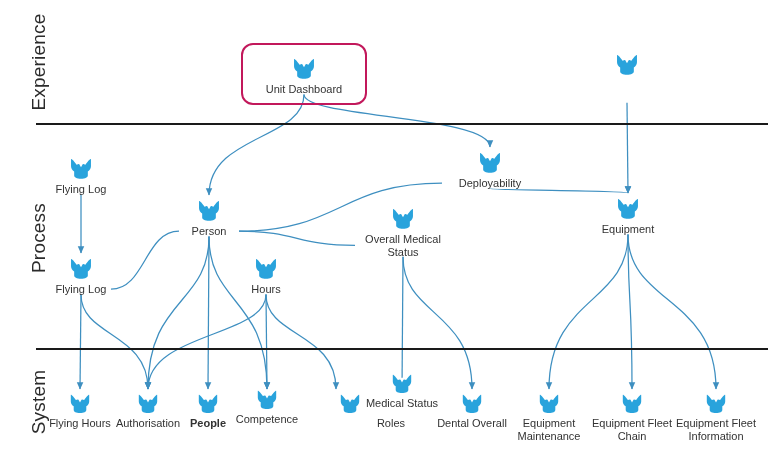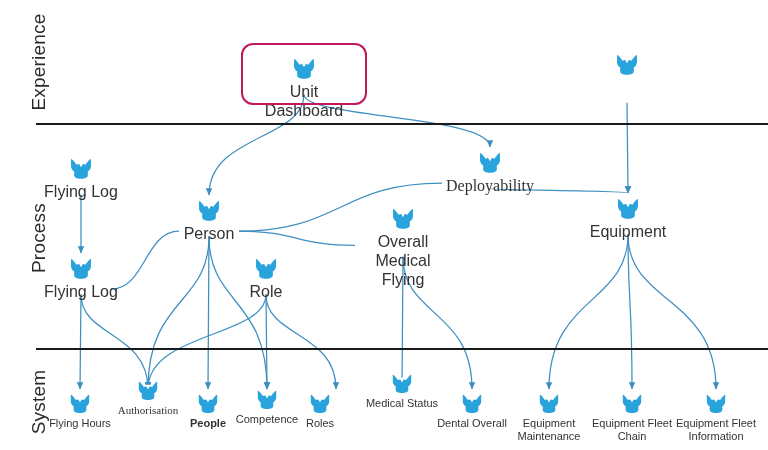--- a/index.html
+++ b/index.html
@@ -44,21 +44,21 @@
     line-height:1.18;
   }
   .node .icon{display:block;margin:0 auto;}
   .node .label{
     display:block;
     margin-top:1px;
     font-size:11px;
     color:#333333;
     white-space:pre-line;
   }
-  .node.big .label{font-size:16px;}
+  .node.big .label{font-size:11px;}
 
   
   .highlight-box{
     position:absolute;
     border:2.5px solid #C2185B;
     border-radius:12px;
     box-sizing:border-box;
     background:transparent;
   }
 </style>
@@ -137,73 +137,73 @@
           <path fill="#29A3DC" d="M6.5 5.5 C6.2 5.4 5.6 5.6 5.6 6.2 L5.6 19.0 C5.6 23.2 8.0 26.6 11.4 28.4 L11.4 36.0 C11.4 39.4 16.0 42.0 24.0 42.0 C32.0 42.0 36.6 39.4 36.6 36.0 L36.6 28.4 C40.0 26.6 42.4 23.2 42.4 19.0 L42.4 6.2 C42.4 5.6 41.8 5.4 41.5 5.5 C40.9 5.8 36.2 9.6 32.2 16.2 C29.9 15.1 27.0 14.5 24.0 14.5 C21.0 14.5 18.1 15.1 15.8 16.2 C11.8 9.6 7.1 5.8 6.5 5.5 Z"></path>
           <path fill="#ffffff" d="M24.0 20.8 L19.0 12.0 C20.6 11.6 22.3 11.4 24.0 11.4 C25.7 11.4 27.4 11.6 29.0 12.0 Z"></path>
         </svg>
         <span class="label">Person</span>
       </div>
       <div class="node big" style="left: 266px; top: 256px;">
         <svg class="icon" width="26" height="26" viewBox="0 0 48 48" aria-hidden="true">
           <path fill="#29A3DC" d="M6.5 5.5 C6.2 5.4 5.6 5.6 5.6 6.2 L5.6 19.0 C5.6 23.2 8.0 26.6 11.4 28.4 L11.4 36.0 C11.4 39.4 16.0 42.0 24.0 42.0 C32.0 42.0 36.6 39.4 36.6 36.0 L36.6 28.4 C40.0 26.6 42.4 23.2 42.4 19.0 L42.4 6.2 C42.4 5.6 41.8 5.4 41.5 5.5 C40.9 5.8 36.2 9.6 32.2 16.2 C29.9 15.1 27.0 14.5 24.0 14.5 C21.0 14.5 18.1 15.1 15.8 16.2 C11.8 9.6 7.1 5.8 6.5 5.5 Z"></path>
           <path fill="#ffffff" d="M24.0 20.8 L19.0 12.0 C20.6 11.6 22.3 11.4 24.0 11.4 C25.7 11.4 27.4 11.6 29.0 12.0 Z"></path>
         </svg>
-        <span class="label">Role</span>
+        <span class="label">Hours</span>
       </div>
       <div class="node big" style="left: 403px; top: 206px;">
         <svg class="icon" width="26" height="26" viewBox="0 0 48 48" aria-hidden="true">
           <path fill="#29A3DC" d="M6.5 5.5 C6.2 5.4 5.6 5.6 5.6 6.2 L5.6 19.0 C5.6 23.2 8.0 26.6 11.4 28.4 L11.4 36.0 C11.4 39.4 16.0 42.0 24.0 42.0 C32.0 42.0 36.6 39.4 36.6 36.0 L36.6 28.4 C40.0 26.6 42.4 23.2 42.4 19.0 L42.4 6.2 C42.4 5.6 41.8 5.4 41.5 5.5 C40.9 5.8 36.2 9.6 32.2 16.2 C29.9 15.1 27.0 14.5 24.0 14.5 C21.0 14.5 18.1 15.1 15.8 16.2 C11.8 9.6 7.1 5.8 6.5 5.5 Z"></path>
           <path fill="#ffffff" d="M24.0 20.8 L19.0 12.0 C20.6 11.6 22.3 11.4 24.0 11.4 C25.7 11.4 27.4 11.6 29.0 12.0 Z"></path>
         </svg>
         <span class="label">Overall Medical
-Flying</span>
-      </div>
-      <div class="node big" style="left: 490px; top: 150px; font-family: Liberation Serif, serif;">
+Status</span>
+      </div>
+      <div class="node big" style="left: 490px; top: 150px;">
         <svg class="icon" width="26" height="26" viewBox="0 0 48 48" aria-hidden="true">
           <path fill="#29A3DC" d="M6.5 5.5 C6.2 5.4 5.6 5.6 5.6 6.2 L5.6 19.0 C5.6 23.2 8.0 26.6 11.4 28.4 L11.4 36.0 C11.4 39.4 16.0 42.0 24.0 42.0 C32.0 42.0 36.6 39.4 36.6 36.0 L36.6 28.4 C40.0 26.6 42.4 23.2 42.4 19.0 L42.4 6.2 C42.4 5.6 41.8 5.4 41.5 5.5 C40.9 5.8 36.2 9.6 32.2 16.2 C29.9 15.1 27.0 14.5 24.0 14.5 C21.0 14.5 18.1 15.1 15.8 16.2 C11.8 9.6 7.1 5.8 6.5 5.5 Z"></path>
           <path fill="#ffffff" d="M24.0 20.8 L19.0 12.0 C20.6 11.6 22.3 11.4 24.0 11.4 C25.7 11.4 27.4 11.6 29.0 12.0 Z"></path>
         </svg>
         <span class="label">Deployability</span>
       </div>
       <div class="node big" style="left: 628px; top: 196px;">
         <svg class="icon" width="26" height="26" viewBox="0 0 48 48" aria-hidden="true">
           <path fill="#29A3DC" d="M6.5 5.5 C6.2 5.4 5.6 5.6 5.6 6.2 L5.6 19.0 C5.6 23.2 8.0 26.6 11.4 28.4 L11.4 36.0 C11.4 39.4 16.0 42.0 24.0 42.0 C32.0 42.0 36.6 39.4 36.6 36.0 L36.6 28.4 C40.0 26.6 42.4 23.2 42.4 19.0 L42.4 6.2 C42.4 5.6 41.8 5.4 41.5 5.5 C40.9 5.8 36.2 9.6 32.2 16.2 C29.9 15.1 27.0 14.5 24.0 14.5 C21.0 14.5 18.1 15.1 15.8 16.2 C11.8 9.6 7.1 5.8 6.5 5.5 Z"></path>
           <path fill="#ffffff" d="M24.0 20.8 L19.0 12.0 C20.6 11.6 22.3 11.4 24.0 11.4 C25.7 11.4 27.4 11.6 29.0 12.0 Z"></path>
         </svg>
         <span class="label">Equipment</span>
       </div>
       <div class="node" style="left: 80px; top: 392px;">
         <svg class="icon" width="24" height="24" viewBox="0 0 48 48" aria-hidden="true">
           <path fill="#29A3DC" d="M6.5 5.5 C6.2 5.4 5.6 5.6 5.6 6.2 L5.6 19.0 C5.6 23.2 8.0 26.6 11.4 28.4 L11.4 36.0 C11.4 39.4 16.0 42.0 24.0 42.0 C32.0 42.0 36.6 39.4 36.6 36.0 L36.6 28.4 C40.0 26.6 42.4 23.2 42.4 19.0 L42.4 6.2 C42.4 5.6 41.8 5.4 41.5 5.5 C40.9 5.8 36.2 9.6 32.2 16.2 C29.9 15.1 27.0 14.5 24.0 14.5 C21.0 14.5 18.1 15.1 15.8 16.2 C11.8 9.6 7.1 5.8 6.5 5.5 Z"></path>
           <path fill="#ffffff" d="M24.0 20.8 L19.0 12.0 C20.6 11.6 22.3 11.4 24.0 11.4 C25.7 11.4 27.4 11.6 29.0 12.0 Z"></path>
         </svg>
         <span class="label">Flying Hours</span>
       </div>
-      <div class="node" style="left: 148px; top: 379px; font-family: Liberation Serif, serif;">
+      <div class="node" style="left: 148px; top: 392px;">
         <svg class="icon" width="24" height="24" viewBox="0 0 48 48" aria-hidden="true">
           <path fill="#29A3DC" d="M6.5 5.5 C6.2 5.4 5.6 5.6 5.6 6.2 L5.6 19.0 C5.6 23.2 8.0 26.6 11.4 28.4 L11.4 36.0 C11.4 39.4 16.0 42.0 24.0 42.0 C32.0 42.0 36.6 39.4 36.6 36.0 L36.6 28.4 C40.0 26.6 42.4 23.2 42.4 19.0 L42.4 6.2 C42.4 5.6 41.8 5.4 41.5 5.5 C40.9 5.8 36.2 9.6 32.2 16.2 C29.9 15.1 27.0 14.5 24.0 14.5 C21.0 14.5 18.1 15.1 15.8 16.2 C11.8 9.6 7.1 5.8 6.5 5.5 Z"></path>
           <path fill="#ffffff" d="M24.0 20.8 L19.0 12.0 C20.6 11.6 22.3 11.4 24.0 11.4 C25.7 11.4 27.4 11.6 29.0 12.0 Z"></path>
         </svg>
         <span class="label">Authorisation</span>
       </div>
       <div class="node" style="left: 208px; top: 392px; font-weight: bold;">
         <svg class="icon" width="24" height="24" viewBox="0 0 48 48" aria-hidden="true">
           <path fill="#29A3DC" d="M6.5 5.5 C6.2 5.4 5.6 5.6 5.6 6.2 L5.6 19.0 C5.6 23.2 8.0 26.6 11.4 28.4 L11.4 36.0 C11.4 39.4 16.0 42.0 24.0 42.0 C32.0 42.0 36.6 39.4 36.6 36.0 L36.6 28.4 C40.0 26.6 42.4 23.2 42.4 19.0 L42.4 6.2 C42.4 5.6 41.8 5.4 41.5 5.5 C40.9 5.8 36.2 9.6 32.2 16.2 C29.9 15.1 27.0 14.5 24.0 14.5 C21.0 14.5 18.1 15.1 15.8 16.2 C11.8 9.6 7.1 5.8 6.5 5.5 Z"></path>
           <path fill="#ffffff" d="M24.0 20.8 L19.0 12.0 C20.6 11.6 22.3 11.4 24.0 11.4 C25.7 11.4 27.4 11.6 29.0 12.0 Z"></path>
         </svg>
         <span class="label">People</span>
       </div>
       <div class="node" style="left: 267px; top: 388px;">
         <svg class="icon" width="24" height="24" viewBox="0 0 48 48" aria-hidden="true">
           <path fill="#29A3DC" d="M6.5 5.5 C6.2 5.4 5.6 5.6 5.6 6.2 L5.6 19.0 C5.6 23.2 8.0 26.6 11.4 28.4 L11.4 36.0 C11.4 39.4 16.0 42.0 24.0 42.0 C32.0 42.0 36.6 39.4 36.6 36.0 L36.6 28.4 C40.0 26.6 42.4 23.2 42.4 19.0 L42.4 6.2 C42.4 5.6 41.8 5.4 41.5 5.5 C40.9 5.8 36.2 9.6 32.2 16.2 C29.9 15.1 27.0 14.5 24.0 14.5 C21.0 14.5 18.1 15.1 15.8 16.2 C11.8 9.6 7.1 5.8 6.5 5.5 Z"></path>
           <path fill="#ffffff" d="M24.0 20.8 L19.0 12.0 C20.6 11.6 22.3 11.4 24.0 11.4 C25.7 11.4 27.4 11.6 29.0 12.0 Z"></path>
         </svg>
         <span class="label">Competence</span>
       </div>
-      <div class="node" style="left: 320px; top: 392px;">
+      <div class="node" style="left: 350px; top: 392px; text-align: right;">
         <svg class="icon" width="24" height="24" viewBox="0 0 48 48" aria-hidden="true">
           <path fill="#29A3DC" d="M6.5 5.5 C6.2 5.4 5.6 5.6 5.6 6.2 L5.6 19.0 C5.6 23.2 8.0 26.6 11.4 28.4 L11.4 36.0 C11.4 39.4 16.0 42.0 24.0 42.0 C32.0 42.0 36.6 39.4 36.6 36.0 L36.6 28.4 C40.0 26.6 42.4 23.2 42.4 19.0 L42.4 6.2 C42.4 5.6 41.8 5.4 41.5 5.5 C40.9 5.8 36.2 9.6 32.2 16.2 C29.9 15.1 27.0 14.5 24.0 14.5 C21.0 14.5 18.1 15.1 15.8 16.2 C11.8 9.6 7.1 5.8 6.5 5.5 Z"></path>
           <path fill="#ffffff" d="M24.0 20.8 L19.0 12.0 C20.6 11.6 22.3 11.4 24.0 11.4 C25.7 11.4 27.4 11.6 29.0 12.0 Z"></path>
         </svg>
         <span class="label">Roles</span>
       </div>
       <div class="node" style="left: 402px; top: 372px;">
         <svg class="icon" width="24" height="24" viewBox="0 0 48 48" aria-hidden="true">
           <path fill="#29A3DC" d="M6.5 5.5 C6.2 5.4 5.6 5.6 5.6 6.2 L5.6 19.0 C5.6 23.2 8.0 26.6 11.4 28.4 L11.4 36.0 C11.4 39.4 16.0 42.0 24.0 42.0 C32.0 42.0 36.6 39.4 36.6 36.0 L36.6 28.4 C40.0 26.6 42.4 23.2 42.4 19.0 L42.4 6.2 C42.4 5.6 41.8 5.4 41.5 5.5 C40.9 5.8 36.2 9.6 32.2 16.2 C29.9 15.1 27.0 14.5 24.0 14.5 C21.0 14.5 18.1 15.1 15.8 16.2 C11.8 9.6 7.1 5.8 6.5 5.5 Z"></path>
           <path fill="#ffffff" d="M24.0 20.8 L19.0 12.0 C20.6 11.6 22.3 11.4 24.0 11.4 C25.7 11.4 27.4 11.6 29.0 12.0 Z"></path>

